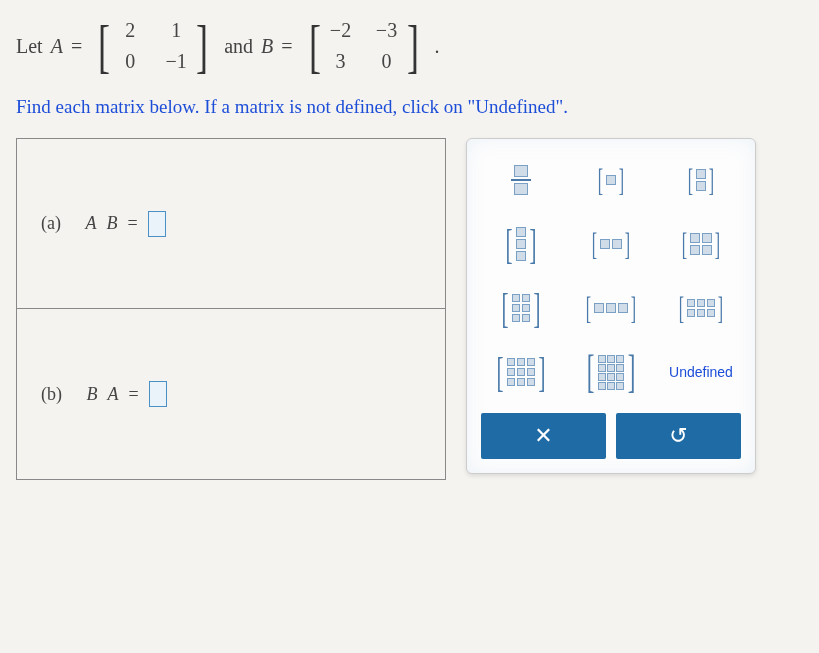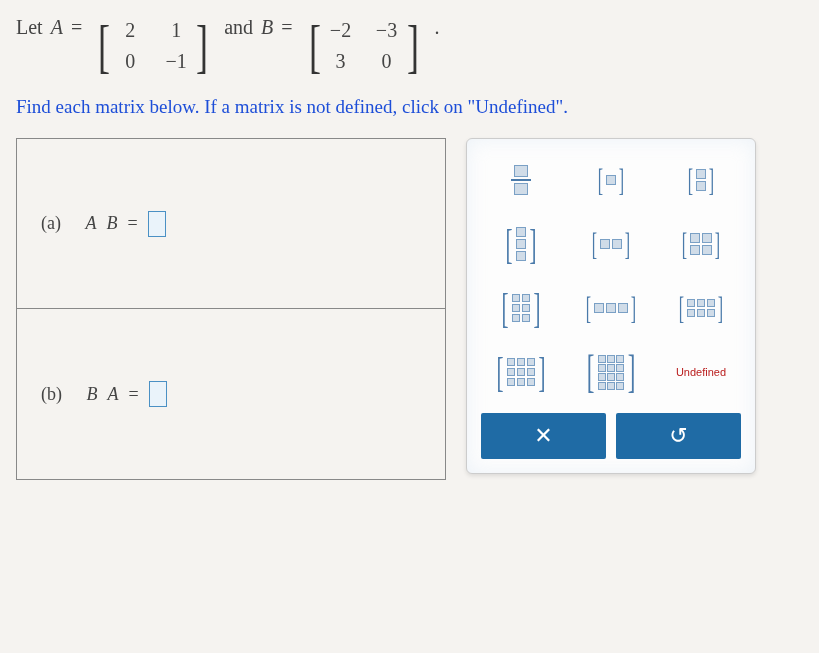--- a/index.html
+++ b/index.html
@@ -12,20 +12,21 @@
       width: 819px;
       height: 653px;
     }
     .problem-statement {
       font-size: 20px;
       color: #444;
       margin-bottom: 20px;
     }
     .math-line {
       display: flex;
+      align-items: center;
       gap: 8px;
       margin-bottom: 12px;
     }
     .matrix {
       display: inline-flex;
       align-items: center;
       margin: 0 4px;
     }
     .bracket-l, .bracket-r {
       font-size: 60px;
@@ -98,22 +99,22 @@
     }
     .palette-item {
       height: 54px;
       display: flex;
       align-items: center;
       justify-content: center;
       cursor: pointer;
       border-radius: 2px;
     }
     .undef-text {
-      color: #b91c1c;
-      font-size: 11px;
+      color: #1d4ed8;
+      font-size: 14px;
       font-family: Arial, sans-serif;
     }
     .palette-actions {
       display: grid;
       grid-template-columns: 1fr 1fr;
       gap: 10px;
     }
     .action-btn {
       background: #1f6ba5;
       color: white;

